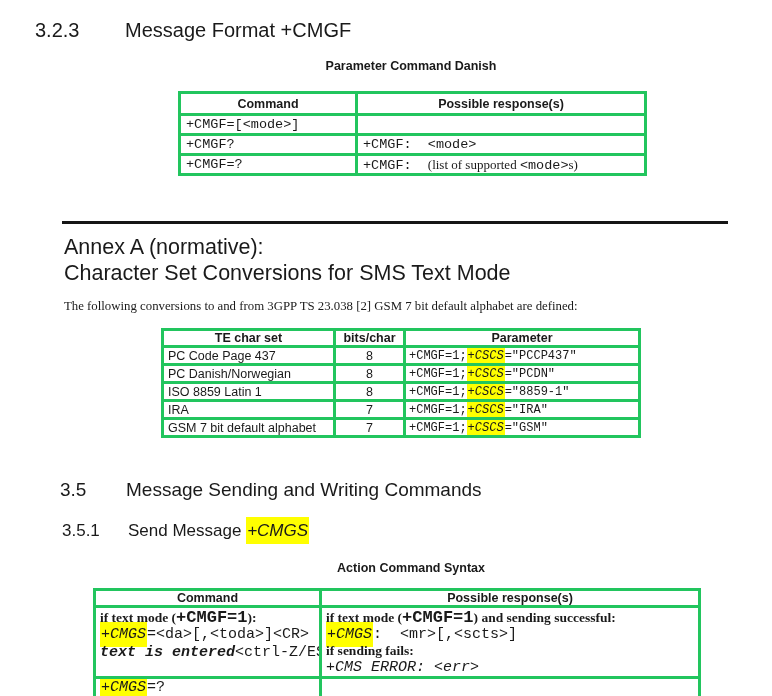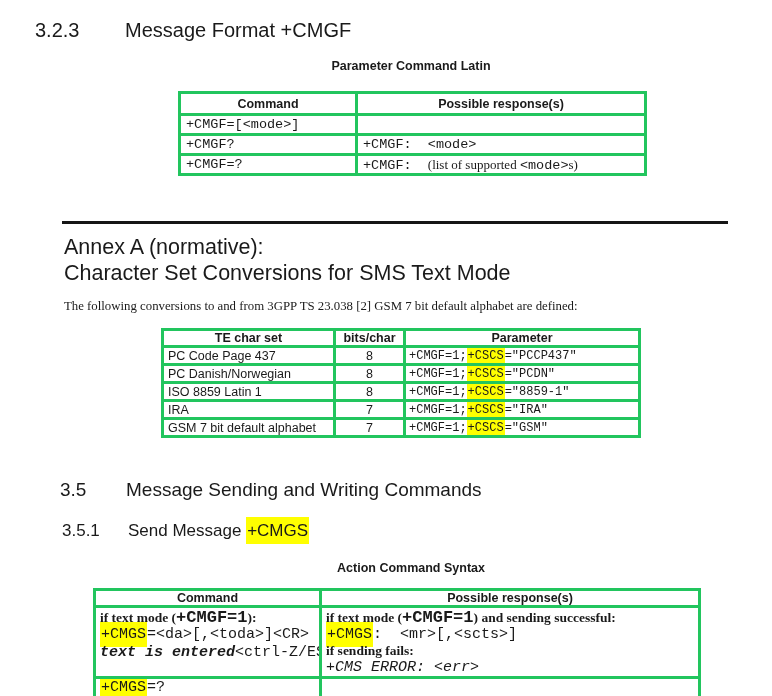--- a/index.html
+++ b/index.html
@@ -27,21 +27,21 @@
   th,td{border:3px solid #22c55e;overflow:hidden;margin:0;}
   th{border-bottom:2px solid #222;font-weight:bold;font-size:12.5px;text-align:center;
      padding:0;color:#1a1a1a;}
 
   .mono{font-family:"Liberation Mono",monospace;white-space:pre;}
   .serifb{font-family:"Liberation Serif",serif;font-weight:bold;white-space:pre;}
   .monob{font-family:"Liberation Mono",monospace;font-weight:bold;white-space:pre;}
   .monobi{font-family:"Liberation Mono",monospace;font-weight:bold;font-style:italic;white-space:pre;}
   .monoi{font-family:"Liberation Mono",monospace;font-style:italic;white-space:pre;}
   .serif{font-family:"Liberation Serif",serif;white-space:pre;}
-  .hl{padding:4px 1px;}
+  .hl{padding:4px 1px;font-style:italic;}
 
   
   .t1 td{font-family:"Liberation Mono",monospace;font-size:13.5px;padding:0 0 0 5px;
          vertical-align:middle;color:#1a1a1a;white-space:pre;}
   .t1 th{height:19px;}
   .t1 td{height:17px;}
   .t1 .serif{font-size:13px;}
 
   
   .t2 th{height:13px;font-size:12.5px;}
@@ -60,21 +60,21 @@
 </style>
 </head>
 <body>
 
 <div class="page">
 
   <div class="abs h2" style="left:35px;top:19px;">
     <span class="hnum">3.2.3</span><span>Message Format +CMGF</span>
   </div>
 
-  <div class="abs caption" style="left:178px;top:59px;width:466px;">Parameter Command Latin</div>
+  <div class="abs caption" style="left:178px;top:59px;width:466px;">Parameter Command Danish</div>
 
   <table class="t1 abs" style="left:178px;top:91px;width:466px;">
     <colgroup>
         <col style="width:177px">
         <col style="width:289px">
       </colgroup>
     <tbody>
         <tr>
       <th>Command</th>
       <th>Possible response(s)</th>

